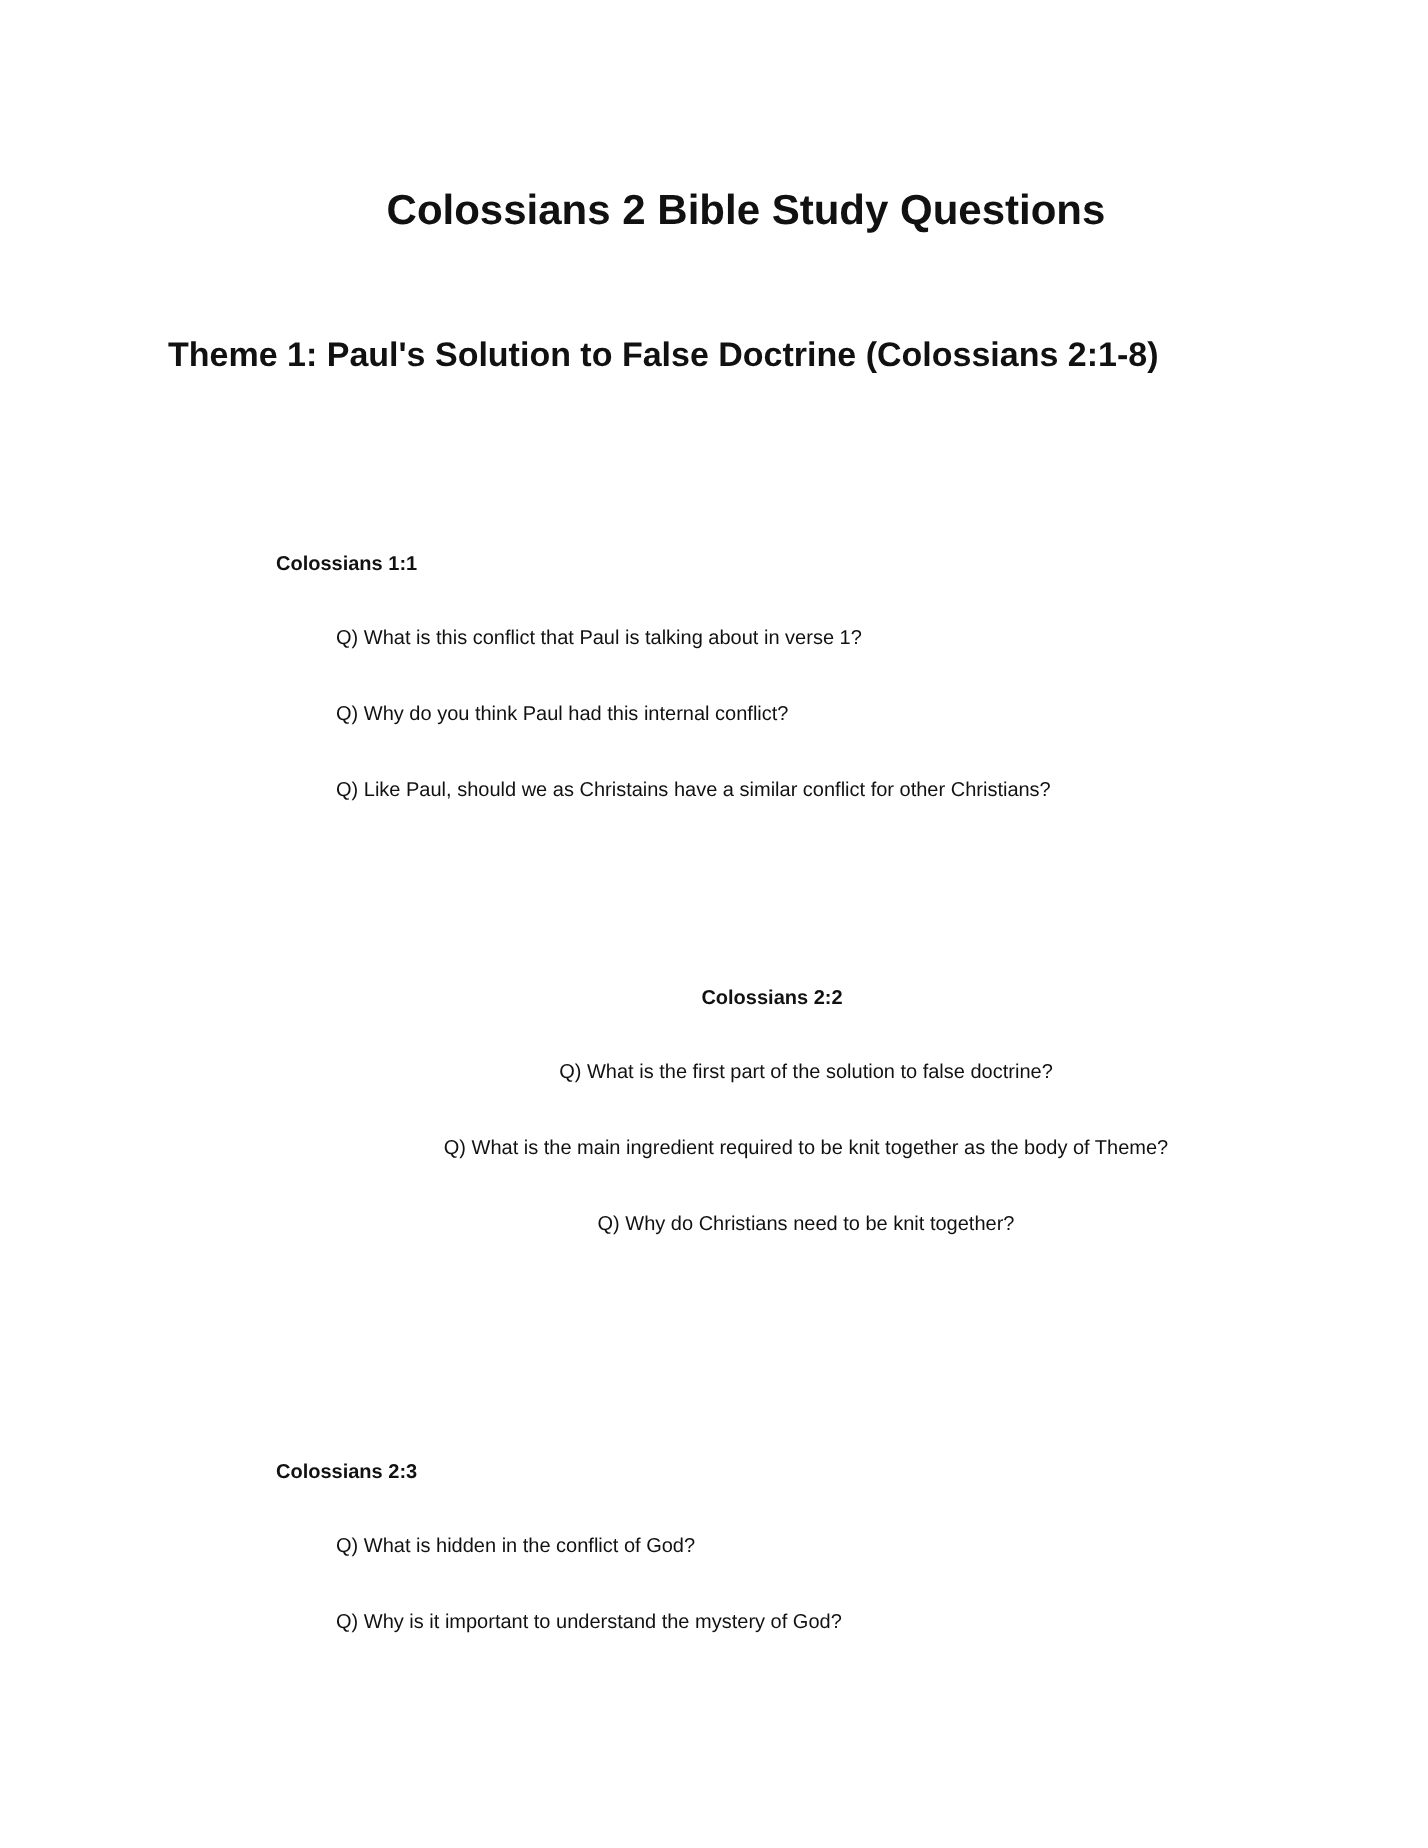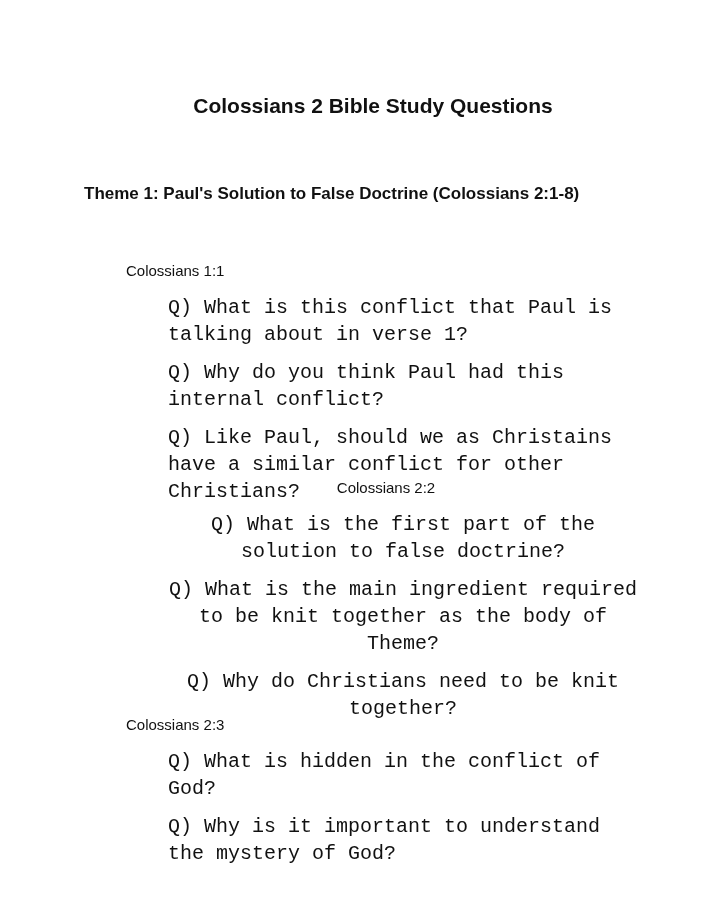--- a/index.html
+++ b/index.html
@@ -20,44 +20,43 @@
       top: 94px;
       left: 16px;
       width: 714px;
       text-align: center;
       font-size: 21px;
       font-weight: bold;
       margin: 0;
     }
     .theme-heading {
       position: absolute;
-      top: 184px;
+      top: 168px;
       left: 84px;
       font-size: 17px;
       font-weight: bold;
       margin: 0;
     }
     .section {
       position: absolute;
       left: 126px;
       width: 520px;
     }
     .section-heading {
-      font-size: 15px;
-      font-weight: normal;
-      margin: 0;
+      font-size: 10px;
+      font-weight: bold;
+      margin: 12px;
       line-height: 18px;
     }
     .question {
-      font-size: 20px;
+      font-size: 10px;
       line-height: 27px;
       margin: 0;
       padding-left: 42px;
       width: 470px;
-      font-family: Liberation Mono, monospace;
     }
     .section-1 { top: 262px; }
     .section-2 { top: 479px; text-align: center; }
     .section-3 { top: 716px; }
     .q-list { margin-top: 14px; }
     .q-list .question + .question { margin-top: 11px; }
   </style>
 </head>
 <body>
 

